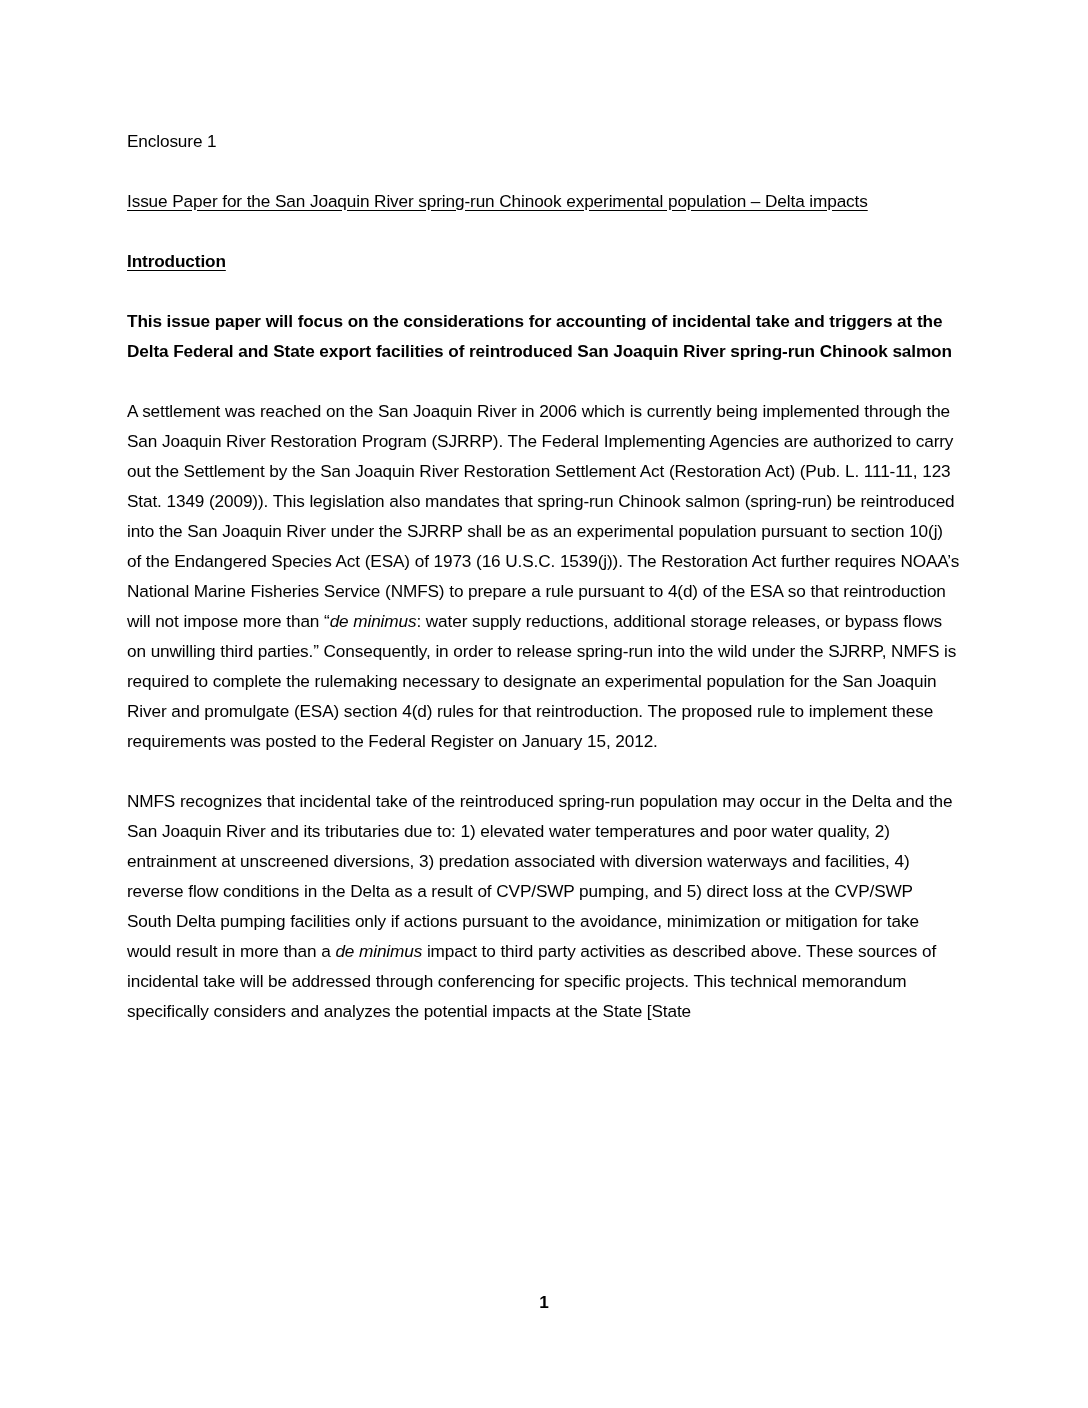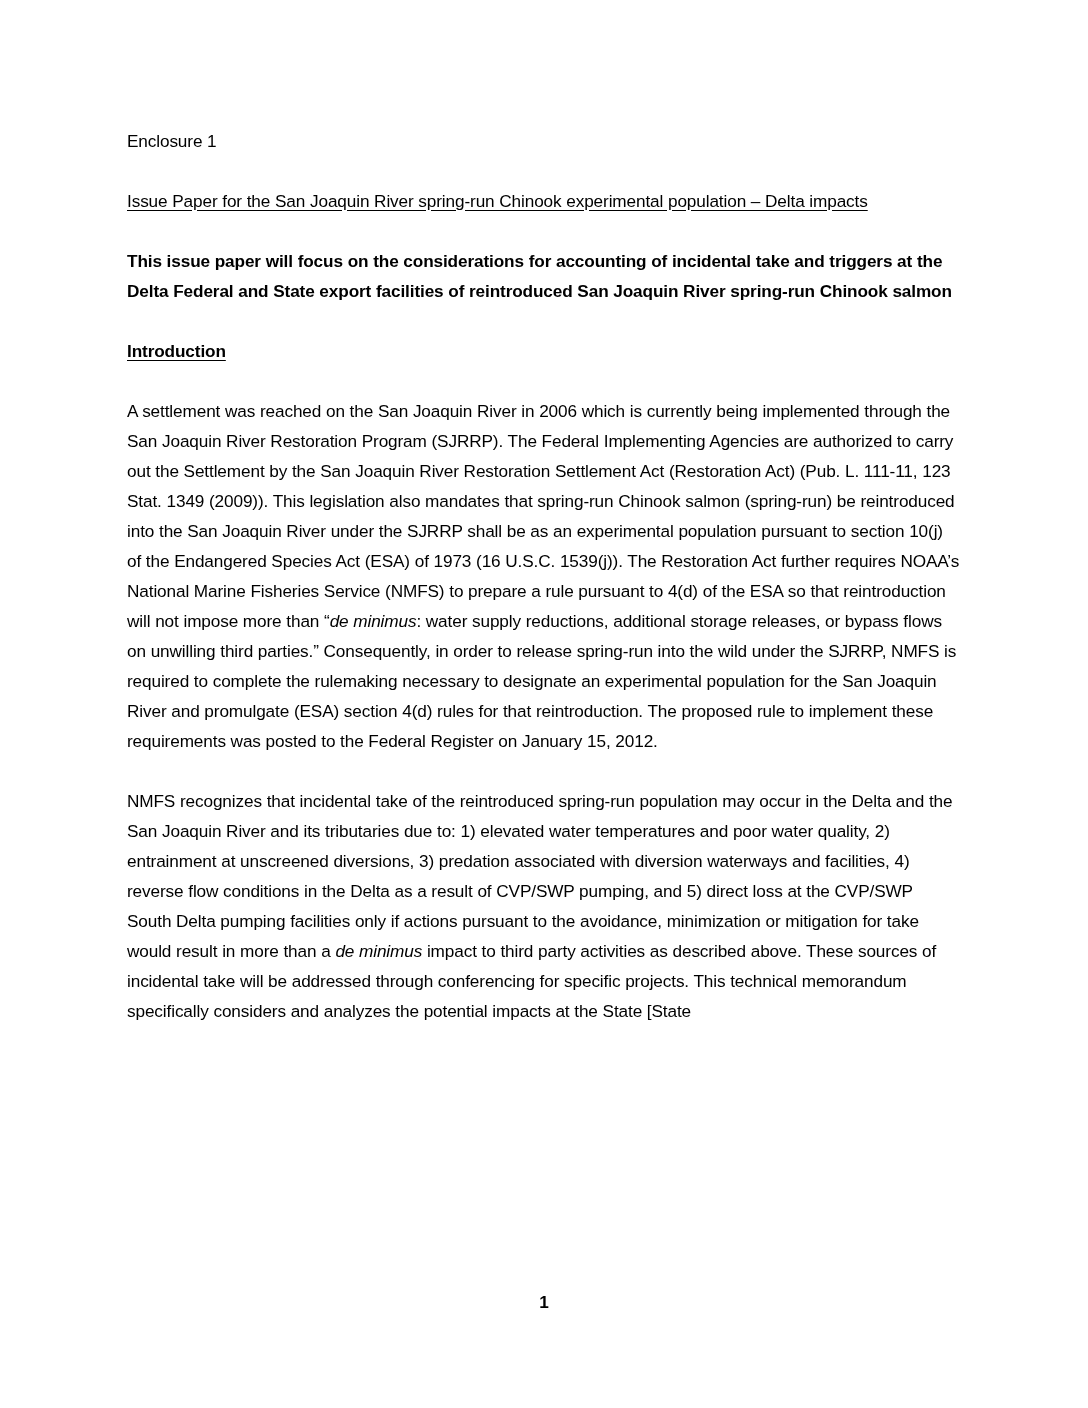--- a/index.html
+++ b/index.html
@@ -108,23 +108,23 @@
 
 <div class="page">
 
   <div class="page-body">
 
     <div class="tx enclosure">Enclosure 1</div>
 
     <div class="tx doc-title">Issue Paper for the San Joaquin River spring-run Chinook experimental population – Delta impacts</div>
 
 
+    <div class="tx section-heading">Introduction</div>
+
     <div class="tx focus-statement">This issue paper will focus on the considerations for accounting of incidental take and triggers at the Delta Federal and State export facilities of reintroduced San Joaquin River spring-run Chinook salmon</div>
-
-    <div class="tx section-heading">Introduction</div>
 
     <div id="paragraphs-container">
         <div class="tx body-para"><span>A settlement was reached on the San Joaquin River in 2006 which is currently being implemented through the San Joaquin River Restoration Program (SJRRP). The Federal Implementing Agencies are authorized to carry out the Settlement by the San Joaquin River Restoration Settlement Act (Restoration Act) (Pub. L. 111-11, 123 Stat. 1349 (2009)).  This legislation also mandates that spring-run Chinook salmon (spring-run) be reintroduced into the San Joaquin River under the SJRRP shall be as an experimental population pursuant to section 10(j) of the Endangered Species Act (ESA) of 1973 (16 U.S.C. 1539(j)).  The Restoration Act further requires NOAA’s National Marine Fisheries Service (NMFS) to prepare a rule pursuant to 4(d) of the ESA so that reintroduction will not impose more than “</span><span class="ital">de minimus</span><span>: water supply reductions, additional storage releases, or bypass flows on unwilling third parties.” Consequently, in order to release spring-run into the wild under the SJRRP, NMFS is required to complete the rulemaking necessary to designate an experimental population for the San Joaquin River and promulgate (ESA) section 4(d) rules for that reintroduction.  The proposed rule to implement these requirements was posted to the Federal Register on January 15, 2012.</span></div>
         <div class="tx body-para"><span>NMFS recognizes that incidental take of the reintroduced spring-run population may occur in the Delta and the San Joaquin River and its tributaries due to: 1) elevated water temperatures and poor water quality, 2) entrainment at unscreened diversions, 3) predation associated with diversion waterways and facilities, 4) reverse flow conditions in the Delta as a result of CVP/SWP pumping, and 5) direct loss at the CVP/SWP South Delta pumping facilities only if actions pursuant to the avoidance, minimization or mitigation for take would result in more than a </span><span class="ital">de minimus</span><span> impact to third party activities as described above.  These sources of incidental take will be addressed through conferencing for specific projects.  This technical memorandum specifically considers and analyzes the potential impacts at the State [State</span></div>
       </div>
 
   </div>
 
   <div class="page-number">1</div>
 

